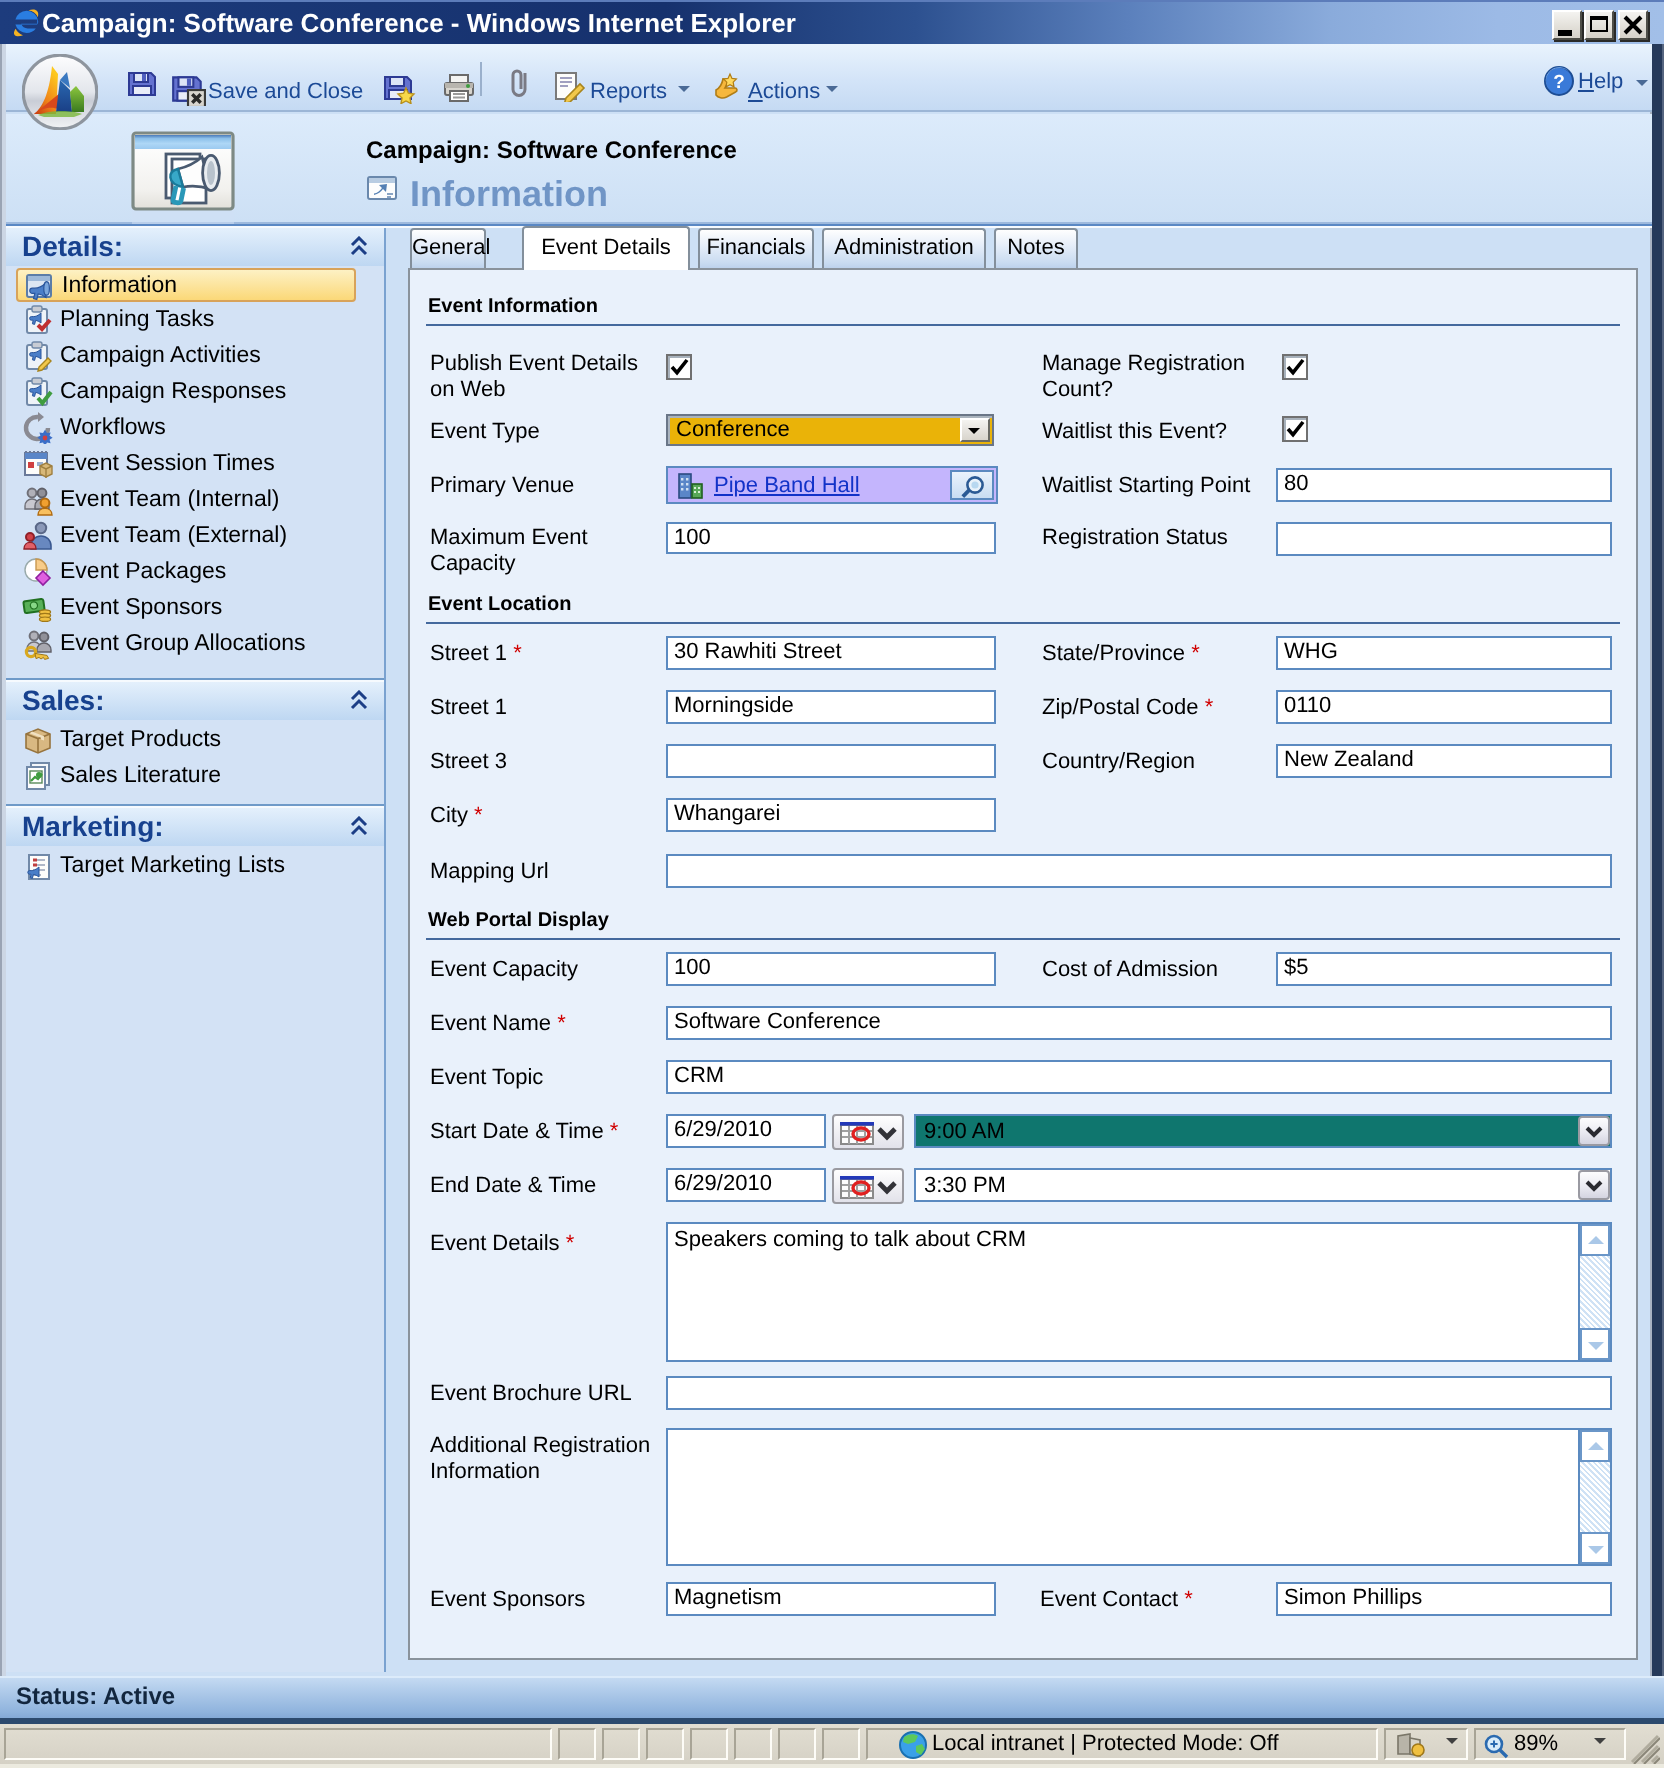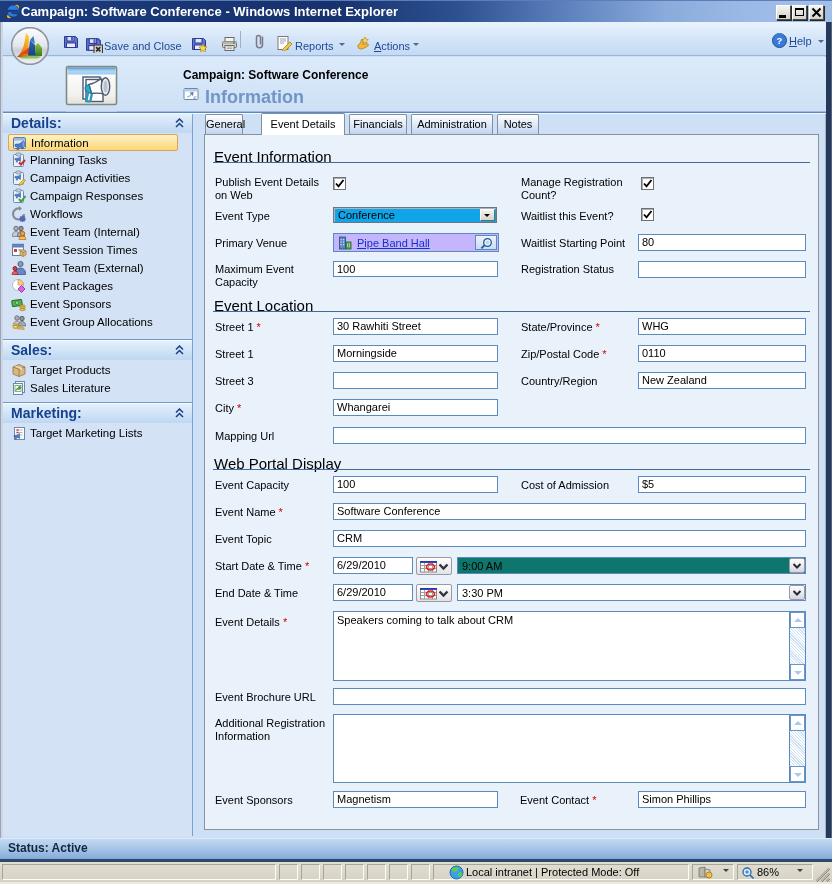--- a/index.html
+++ b/index.html
@@ -2,21 +2,21 @@
 <html><head>
 <meta charset="utf-8">
 <style>
 *{margin:0;padding:0;box-sizing:border-box}
 html,body{width:832px;height:884px}
 body{position:relative;font-family:"Liberation Sans",sans-serif;overflow:hidden;background:#cde0f5}
 .a{position:absolute}
 .lb{position:absolute;font-size:11px;color:#000;line-height:13px}
 .rq{color:#d00000}
 .inp{position:absolute;background:#fff;border:1px solid #5b8ac0;font-size:11px;line-height:13px;padding:1px 0 0 3px;color:#000;overflow:hidden;white-space:nowrap}
-.sech{position:absolute;font-size:15px;font-weight:normal;color:#000}
+.sech{position:absolute;font-size:10px;font-weight:bold;color:#000}
 .rule{position:absolute;height:1px;background:#44699d}
 .tab{position:absolute;top:114px;height:20px;background:linear-gradient(#fefefe,#e6eef9 40%,#cadcf1 85%,#bdd2ec);border:1px solid #838f9b;border-bottom:none;border-radius:2px 2px 0 0;font-size:11px;text-align:center;line-height:19px;color:#000}
 .cb{position:absolute;width:13px;height:13px;background:#fff;border:1px solid #707070;box-shadow:inset 1px 1px 0 #a8b2bc}
 .cb svg{display:block}
 .a>svg,.a>div>svg{display:block}
 .sbox{position:absolute;left:3px;width:189px;background:transparent}
 .sbh{height:19px;background:linear-gradient(#e4f0fc,#bed7f2);font-weight:bold;color:#17418e;font-size:14px;padding:1px 0 0 8px;position:relative}
 .sit{height:18px;display:flex;align-items:center;padding-left:8px;font-size:11.5px;color:#000;position:relative}
 .sit svg{margin-right:3px;flex:none}
 .chev{position:absolute;right:8px;top:4px}
@@ -243,37 +243,37 @@
           <path d="M9.5 4.5C7.8 6 6.8 6.3 5.7 6.3h-1a.9.9 0 0 0 0 1.8h.9l-.4 1.8 1.1.3.5-2c1.1.2 1.8.6 2.7 1.3z" fill="#4a7ec8" stroke="#2a569c" stroke-width=".5"></path>
           <path d="M8 11l2.2 2.5L14.5 8" fill="none" stroke="#3f9c3f" stroke-width="2"></path>
         </svg>Campaign Responses</div>
  <div class="sit"><svg width="16" height="16" viewBox="0 0 16 16">
           <path d="M13 8A5.5 5.5 0 1 1 8 2.5" fill="none" stroke="#8a8a92" stroke-width="2.2"></path>
           <path d="M8 0l3 2.5L8 5z" fill="#8a8a92"></path>
           <path d="M10.5 10.5l1-1.6 1 1.6 1.8-.3-.5 1.7 1.5 1-1.5 1 .5 1.7-1.8-.3-1 1.6-1-1.6-1.8.3.5-1.7-1.5-1 1.5-1-.5-1.7z" fill="#3a6ec8"></path>
           <circle cx="11.5" cy="13" r="1.2" fill="#d04040"></circle>
         </svg>Workflows</div>
  <div class="sit"><svg width="16" height="16" viewBox="0 0 16 16">
-          <circle cx="5" cy="4.5" r="2.2" fill="#b0b0b8" stroke="#707078"></circle>
-          <path d="M1.5 11c0-2 1.5-3.5 3.5-3.5S8.5 9 8.5 11v1.5h-7z" fill="#c8c8d0" stroke="#707078" stroke-width=".7"></path>
-          <circle cx="10" cy="4.5" r="2.2" fill="#909098" stroke="#606068"></circle>
-          <path d="M6.5 11c0-2 1.5-3.5 3.5-3.5s3.5 1.5 3.5 3.5v1.5h-7z" fill="#a8a8b0" stroke="#606068" stroke-width=".7"></path>
-          <circle cx="11.5" cy="9.5" r="2.2" fill="#f0a030" stroke="#b06a10"></circle>
-          <path d="M8 15.5c0-2 1.5-3.3 3.5-3.3s3.5 1.3 3.5 3.3z" fill="#f8c060" stroke="#b06a10" stroke-width=".7"></path>
-        </svg>Event Team (Internal)</div>
- <div class="sit"><svg width="16" height="16" viewBox="0 0 16 16">
           <rect x="1.5" y="2.5" width="11" height="11" fill="#fdfdfb" stroke="#6a7a9a"></rect>
           <rect x="1.5" y="2.5" width="11" height="3" fill="#5a86c8"></rect>
           <path d="M2 2.5v-1M4 2.5v-1M6 2.5v-1M8 2.5v-1M10 2.5v-1M12 2.5v-1" stroke="#6a7a9a"></path>
           <rect x="3" y="7" width="3" height="3" fill="#d04040"></rect>
           <rect x="7.5" y="7" width="3" height="2" fill="#9ab0d0"></rect>
           <path d="M9 9l3-1.5 3 1.5v4l-3 1.5L9 13z" fill="#d8b878" stroke="#a08040" stroke-width=".7"></path>
           <path d="M9 9l3 1.5 3-1.5M12 10.5V15" fill="none" stroke="#a08040" stroke-width=".7"></path>
         </svg>Event Session Times</div>
  <div class="sit"><svg width="16" height="16" viewBox="0 0 16 16">
+          <circle cx="5" cy="4.5" r="2.2" fill="#b0b0b8" stroke="#707078"></circle>
+          <path d="M1.5 11c0-2 1.5-3.5 3.5-3.5S8.5 9 8.5 11v1.5h-7z" fill="#c8c8d0" stroke="#707078" stroke-width=".7"></path>
+          <circle cx="10" cy="4.5" r="2.2" fill="#909098" stroke="#606068"></circle>
+          <path d="M6.5 11c0-2 1.5-3.5 3.5-3.5s3.5 1.5 3.5 3.5v1.5h-7z" fill="#a8a8b0" stroke="#606068" stroke-width=".7"></path>
+          <circle cx="11.5" cy="9.5" r="2.2" fill="#f0a030" stroke="#b06a10"></circle>
+          <path d="M8 15.5c0-2 1.5-3.3 3.5-3.3s3.5 1.3 3.5 3.3z" fill="#f8c060" stroke="#b06a10" stroke-width=".7"></path>
+        </svg>Event Team (Internal)</div>
+ <div class="sit"><svg width="16" height="16" viewBox="0 0 16 16">
           <circle cx="9.5" cy="4" r="2.6" fill="#8a98b8" stroke="#5a6888"></circle>
           <path d="M4.5 13c0-3 2.2-5 5-5s5 2 5 5v1.5h-10z" fill="#6888c0" stroke="#3a5890" stroke-width=".8"></path>
           <circle cx="4" cy="8.5" r="2" fill="#d04048" stroke="#902028"></circle>
           <path d="M1 14.5c0-2 1.3-3.3 3-3.3s3 1.3 3 3.3z" fill="#e06068" stroke="#902028" stroke-width=".7"></path>
         </svg>Event Team (External)</div>
  <div class="sit"><svg width="16" height="16" viewBox="0 0 16 16">
           <circle cx="7" cy="7" r="5.5" fill="#fff" stroke="#9aa" stroke-width=".7"></circle>
           <path d="M7 1.5A5.5 5.5 0 0 1 12.5 7H7z" fill="#f8cc88" stroke="#c89850" stroke-width=".7"></path>
           <path d="M10.5 7.5l3.5 3.5-3.5 3.5L7 11z" fill="#e060e0" stroke="#9020a0" stroke-width=".8"></path>
         </svg>Event Packages</div>
@@ -342,21 +342,21 @@
       <path d="M2 5.5l2.5 2.8L9.5 2" fill="none" stroke="#000" stroke-width="1.8"></path>
     </svg>
   </div>
 <div class="lb" style="left:521px;top:176px;width:120px">Manage Registration Count?</div>
 <div class="cb" style="left:641px;top:177px">
     <svg width="11" height="11" viewBox="0 0 11 11">
       <path d="M2 5.5l2.5 2.8L9.5 2" fill="none" stroke="#000" stroke-width="1.8"></path>
     </svg>
   </div>
 <div class="lb" style="left:215px;top:210px">Event Type</div>
-<div class="a" style="left:333px;top:207px;width:164px;height:16px;background:#0ea5e9;border:1px solid #6a7687;box-shadow:inset 1px 1px 0 #aab4be">
+<div class="a" style="left:333px;top:207px;width:164px;height:16px;background:#eab308;border:1px solid #6a7687;box-shadow:inset 1px 1px 0 #aab4be">
   <div style="position:absolute;left:4px;top:1px;font-size:11px">Conference</div>
   <div style="position:absolute;right:1px;top:1px;width:15px;height:12px;background:linear-gradient(#f4f3f0,#d8d4cc);border:1px solid #fff;border-right-color:#6a6a64;border-bottom-color:#6a6a64">
       <div style="position:absolute;left:3px;top:4px;border:3.5px solid transparent;border-top-color:#000"></div>
     </div>
 </div>
 <div class="lb" style="left:521px;top:210px">Waitlist this Event?</div>
 <div class="cb" style="left:641px;top:208px">
     <svg width="11" height="11" viewBox="0 0 11 11">
       <path d="M2 5.5l2.5 2.8L9.5 2" fill="none" stroke="#000" stroke-width="1.8"></path>
     </svg>
@@ -520,18 +520,18 @@
   </div>
 <div class="a" style="left:723px;top:869px;border:3px solid transparent;border-top-color:#404040"></div>
 <div class="a" style="left:737px;top:864px;width:76px;height:16px;border:1px solid;border-color:#a8a496 #fdfcf7 #fdfcf7 #a8a496"></div>
 <div class="a" style="left:741px;top:866px">
     <svg width="14" height="14" viewBox="0 0 14 14">
       <circle cx="6" cy="6" r="4" fill="#d8ecfa" stroke="#2a6ab0" stroke-width="1.3"></circle>
       <path d="M9 9l3.5 3.5" stroke="#2a6ab0" stroke-width="1.7"></path>
       <path d="M4.2 6h3.6M6 4.2v3.6" stroke="#2a6ab0"></path>
     </svg>
   </div>
-<div class="a" style="left:757px;top:866px;font-size:11px;color:#000">86%</div>
+<div class="a" style="left:757px;top:866px;font-size:11px;color:#000">89%</div>
 <div class="a" style="left:797px;top:869px;border:3px solid transparent;border-top-color:#404040"></div>
 <svg class="a" style="left:814px;top:866px" width="16" height="16" viewBox="0 0 16 16">
     <path d="M15 2L2 15M15 7L7 15M15 12l-3 3" stroke="#b0ac9e" stroke-width="1.5"></path>
     <path d="M16 3L3 16M16 8L8 16M16 13l-3 3" stroke="#8a8678" stroke-width="1"></path>
   </svg>
 
 </body></html>

